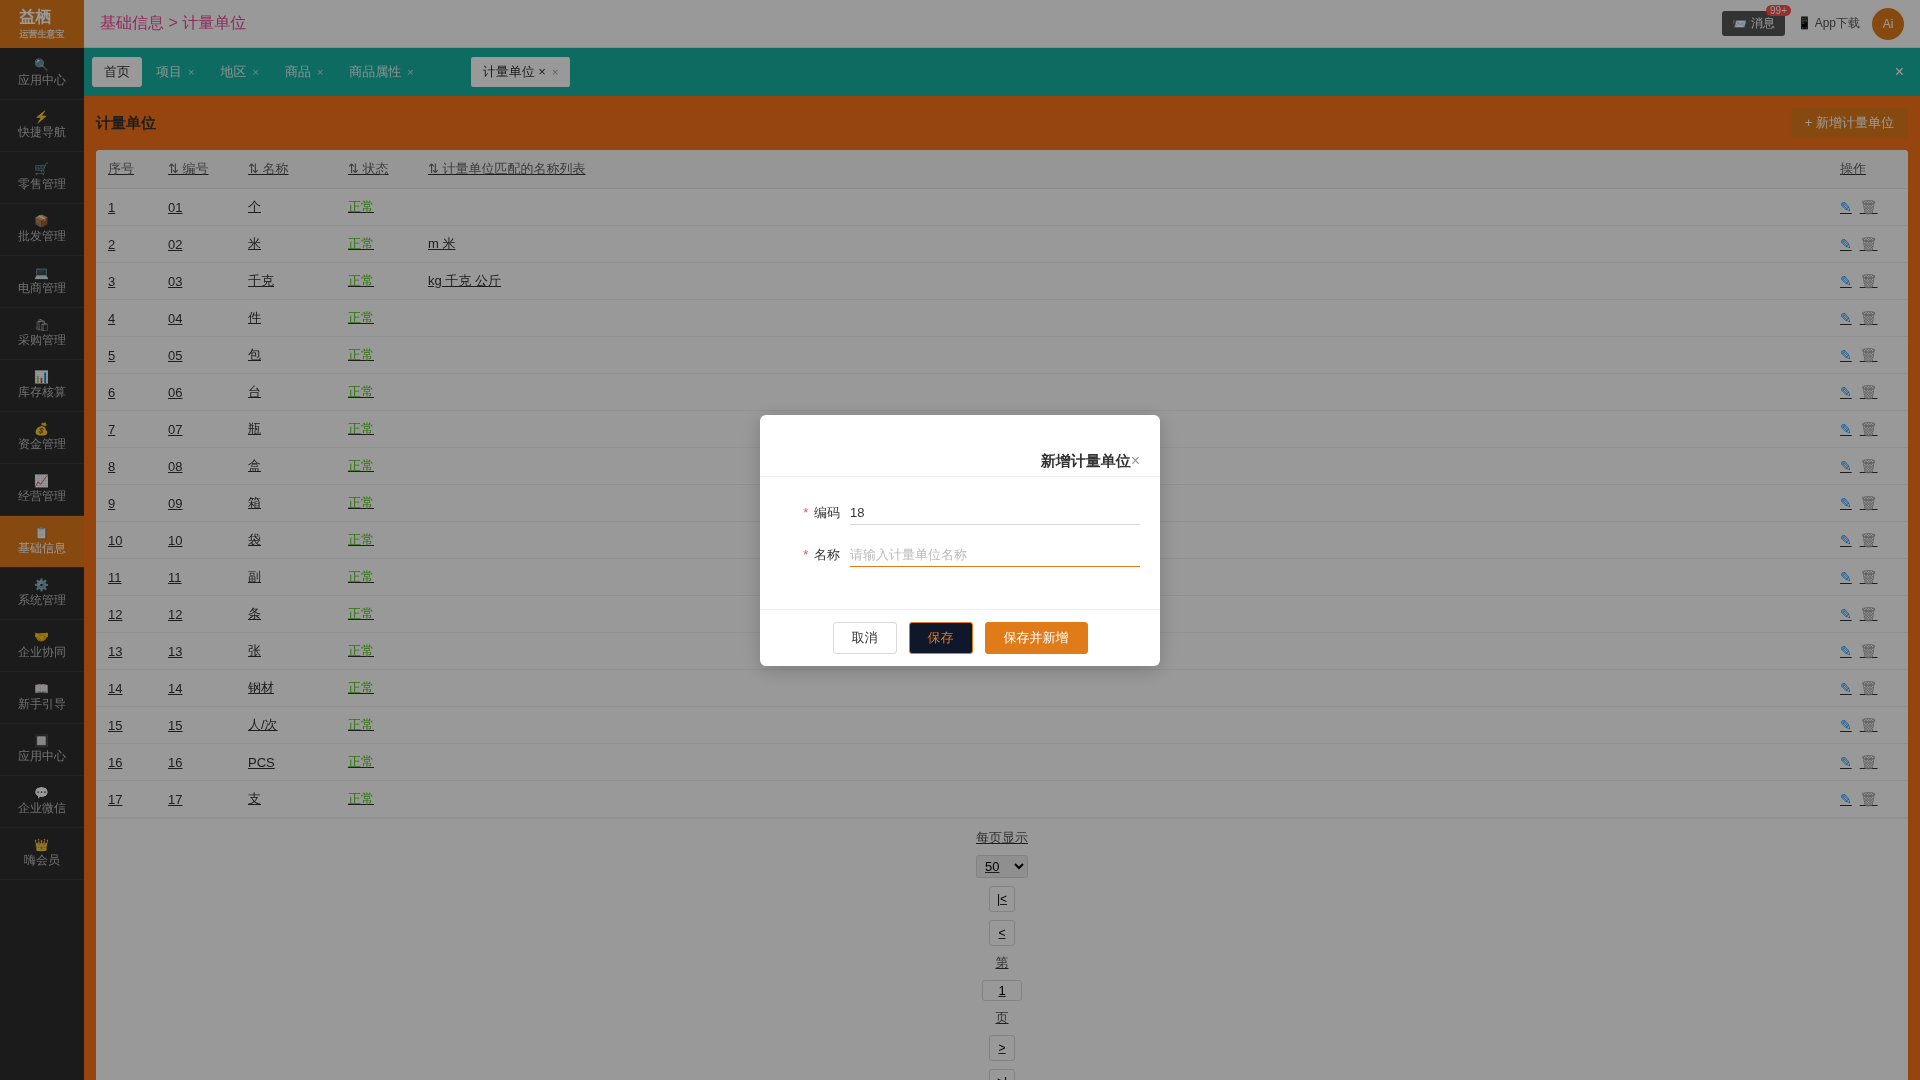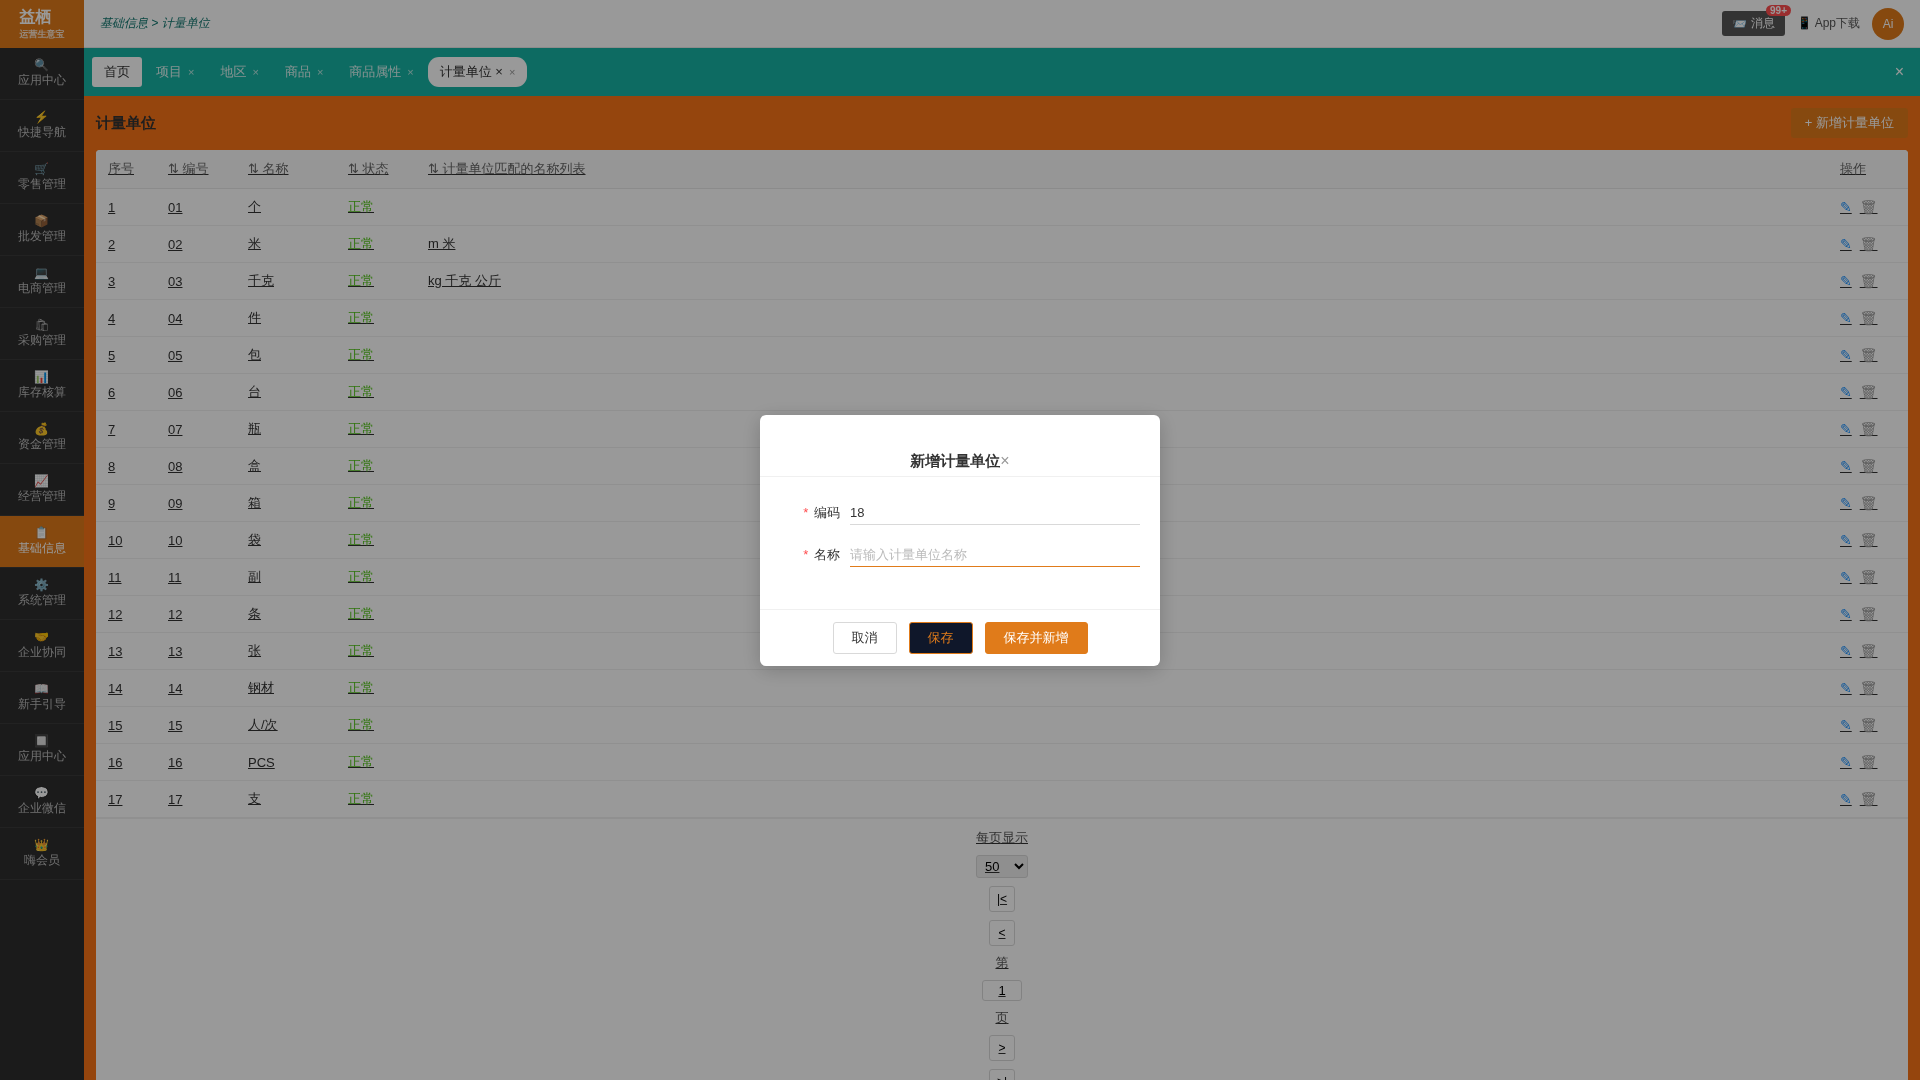--- a/index.html
+++ b/index.html
@@ -12,21 +12,21 @@
     .sidebar-nav-item.active { background: #e07b1a; color: white; }
 
     
     .main { flex: 1; display: flex; flex-direction: column; height: 1080px; overflow: hidden; }
 
     
     .top-header { height: 48px; background: #fff; display: flex; align-items: center; justify-content: space-between; padding: 0 16px; border-bottom: 1px solid #e8e8e8; flex-shrink: 0; }
     .top-header-left { display: flex; align-items: center; gap: 16px; }
     .top-header-right { display: flex; align-items: center; gap: 12px; }
     .notification-btn { background: #555; color: white; padding: 4px 10px; border-radius: 3px; font-size: 12px; cursor: pointer; position: relative; display: flex; align-items: center; gap: 4px; }
-    .notification-badge { background: #ff4d4f; color: white; border-radius: 8px; padding: 0 4px; font-size: 10px; position: absolute; top: -6px; right: -6px; font-weight: bold; }
+    .notification-badge { background: #ff4d4f; color: white; border-radius: 8px; padding: 0 4px; font-size: 10px; position: absolute; top: -6px; right: -6px; }
     .app-download { color: #555; font-size: 12px; cursor: pointer; }
     .user-avatar { width: 32px; height: 32px; background: #e07b1a; border-radius: 50%; display: flex; align-items: center; justify-content: center; color: white; font-size: 12px; }
 
     
     .tab-bar { height: 48px; background: #17b3a3; display: flex; align-items: center; padding: 0 8px; gap: 2px; flex-shrink: 0; }
     .tab-item { height: 30px; padding: 0 12px; border-radius: 3px 3px 0 0; display: flex; align-items: center; gap: 6px; font-size: 13px; cursor: pointer; color: rgba(255,255,255,0.85); }
     .tab-item.active { background: white; color: #333; border-radius: 3px; }
     .tab-close { font-size: 11px; color: rgba(255,255,255,0.7); cursor: pointer; }
     .tab-close-main { margin-left: auto; margin-right: 8px; color: white; cursor: pointer; font-size: 16px; }
 
@@ -50,21 +50,21 @@
 
     
     .pagination { display: flex; align-items: center; justify-content: flex-end; padding: 10px 12px; gap: 8px; font-size: 13px; color: #555; background: white; border-top: 1px solid #f0f0f0; flex-direction: column; }
     .pagination-select { border: 1px solid #d9d9d9; padding: 2px 4px; border-radius: 3px; font-size: 13px; }
     .pagination-btn { width: 26px; height: 26px; border: 1px solid #d9d9d9; background: white; border-radius: 3px; cursor: pointer; display: flex; align-items: center; justify-content: center; font-size: 12px; }
     .pagination-input { width: 40px; border: 1px solid #d9d9d9; padding: 2px 4px; text-align: center; border-radius: 3px; font-size: 13px; }
 
     
     .modal-overlay { position: fixed; top: 0; left: 0; width: 1920px; height: 1080px; background: rgba(0,0,0,0.4); display: flex; align-items: center; justify-content: center; z-index: 1000; }
     .modal { background: white; border-radius: 6px; width: 400px; box-shadow: 0 4px 20px rgba(0,0,0,0.2); }
-    .modal-header { padding: 5px 20px; border-bottom: 1px solid #f0f0f0; display: flex; align-items: center; justify-content: center; margin-top: 32px; }
+    .modal-header { padding: 5px 20px; border-bottom: 1px solid #f0f0f0; display: flex; align-items: center; justify-content: flex-end; margin-top: 32px; }
     .modal-title { font-size: 15px; font-weight: bold; color: #333; }
     .modal-close { cursor: pointer; color: #999; font-size: 16px; }
     .modal-body { padding: 24px 20px; }
     .form-row { display: flex; align-items: center; margin-bottom: 18px; }
     .form-label { width: 60px; text-align: right; margin-right: 10px; font-size: 13px; color: #333; }
     .form-label .required { color: #ff4d4f; margin-right: 2px; }
     .form-input { flex: 1; border: none; border-bottom: 1px solid #d9d9d9; padding: 4px 0; font-size: 13px; outline: none; color: #333; }
     .form-input.active-input { border-bottom: 1px solid #e07b1a; color: #999; }
     .form-input::placeholder { color: #bbb; }
     .modal-footer { padding: 12px 4px; border-top: 1px solid #f0f0f0; display: flex; justify-content: center; gap: 12px; }
@@ -153,21 +153,21 @@
   <div class="sidebar-nav-item">
     <div>👑</div>
     <div>嗨会员</div>
   </div>
 </div>
 
 <div class="main">
 
   <div class="top-header">
     <div class="top-header-left">
-      <div style="color:#0f766e;font-size:12px;font-style:italic;">基础信息 &gt; 计量单位</div>
+      <div style="color:#ec4899;font-size:16px;">基础信息 &gt; 计量单位</div>
     </div>
     <div class="top-header-right">
       <div class="notification-btn">
         <span>📨</span>
         <span>消息</span>
         <span class="notification-badge">99+</span>
       </div>
       <div class="app-download">
         <span>📱</span>
         <span>App下载</span>
@@ -191,21 +191,21 @@
       <span class="tab-close">×</span>
     </div>
     <div class="tab-item">
       <span>商品</span>
       <span class="tab-close">×</span>
     </div>
     <div class="tab-item">
       <span>商品属性</span>
       <span class="tab-close">×</span>
     </div>
-    <div class="tab-item" style="background:white;color:#333;border-radius:11px;">
+    <div class="tab-item" style="background:white;color:#333;border-radius:2px;margin-left:43px;">
       <span>计量单位 ×</span>
       <span class="tab-close" style="color:#999;">×</span>
     </div>
     <div style="flex:1;"></div>
     <span class="tab-close-main">×</span>
   </div>
 
   <div class="content-area">
     <div class="page-header">
       <div class="page-title">计量单位</div>

